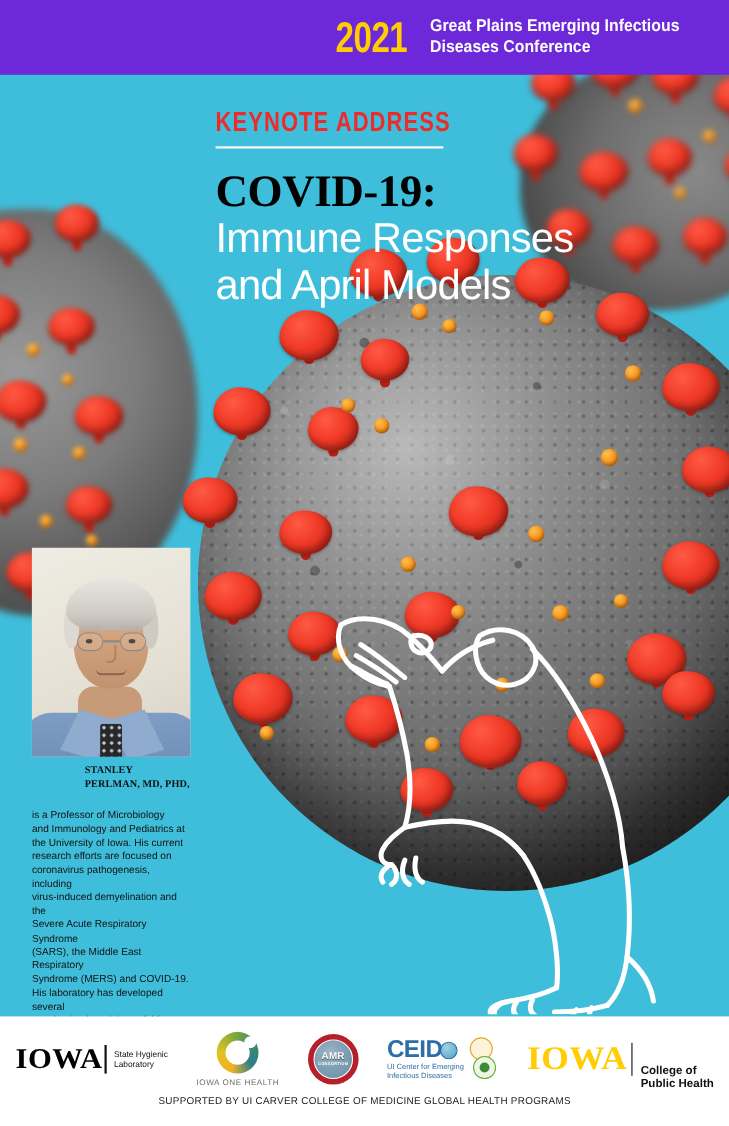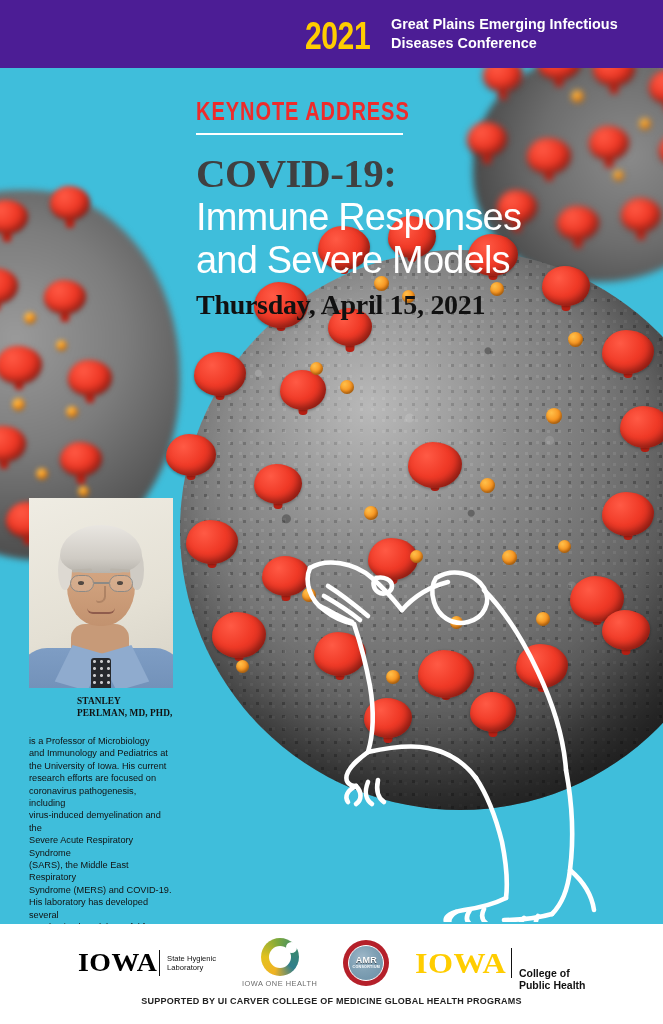--- a/index.html
+++ b/index.html
@@ -10,21 +10,21 @@
     position:relative;
     width:663px; height:1024px;
     overflow:hidden;
     background:#3FBEDB;
     margin:0 auto;
   }
 
   
   .header {
     position:absolute; left:0; top:0; width:663px; height:68px;
-    background:#4c1d95; z-index:40;
+    background:#6d28d9; z-index:40;
   }
   .header-inner {
     position:absolute; right:28px; top:13px;
     display:flex; align-items:flex-start; gap:10px;
   }
   .year {
     color:#FFCD00;
     font-family:"Liberation Sans Narrow","Liberation Sans",sans-serif;
     font-weight:bold; font-size:35px; line-height:40px;
     letter-spacing:-0.5px;
@@ -120,21 +120,21 @@
   .kicker {
     color:#EE2B2B;
     font-family:"Liberation Sans Narrow","Liberation Sans",sans-serif;
     font-weight:bold; font-size:25px; letter-spacing:1.2px;
     transform:scaleX(0.80); transform-origin:left top;
     line-height:26px;
   }
   .rule { width:207px; height:2px; background:#fff; margin-top:9px; }
 
   .title-a {
-    margin-top:16px; color:#404040; font-weight:bold;
+    margin-top:16px; color:#000000; font-weight:bold;
     font-family:"Liberation Serif", serif;
     font-size:41px; line-height:45px; letter-spacing:-.5px;
   }
   .title-b {
     color:#fff; font-weight:normal;
     font-size:38px; line-height:43px; letter-spacing:-.8px;
     white-space:pre-line;
   }
   .date {
     margin-top:7px; color:#111;
@@ -258,21 +258,21 @@
      border:1px solid #2C6FA8; display:inline-block; vertical-align:-2px; margin-left:-2px;}
   .ceid-icons{ position:relative; width:30px; height:40px; margin-left:1px;}
   .ci1{ position:absolute; left:4px; top:0px; width:21px;height:21px;border-radius:50%;
         background:#fdf3d8; border:1.6px solid #E0A92B; }
   .ci2{ position:absolute; left:7px; top:17px; width:21px;height:21px;border-radius:50%;
         background:#eef6e4; border:1.6px solid #6FA83C; }
   .ci2::after{ content:""; position:absolute; inset:5px; border-radius:50%; background:#3F8A3A; }
 
   .supported {
     position:absolute; left:0; bottom:18px; width:663px; text-align:center;
-    font-size:9px; font-weight:bold; color:#222; letter-spacing:.25px;
+    font-size:9px; font-weight:normal; color:#222; letter-spacing:.25px;
   }
 </style>
 </head>
 <body>
 
 <div class="poster">
 
   <div class="art">
 
     <div class="virus-tr"></div>
@@ -407,22 +407,21 @@
       <div class="conf-name">Great Plains Emerging Infectious
 Diseases Conference</div>
     </div>
   </div>
 
   <div class="keynote">
     <div class="kicker">KEYNOTE ADDRESS</div>
     <div class="rule"></div>
     <div class="title-a">COVID-19:</div>
     <div class="title-b">Immune Responses
-and Severe Models</div>
-    <div class="date">Thursday, April 15, 2021</div>
+and April Models</div>
   </div>
 
   <div class="speaker">
     <div class="portrait">
       <div class="p-bg"></div>
       <div class="p-shirt"></div>
       <div class="p-neck"></div>
       <div class="p-collarL"></div>
       <div class="p-collarR"></div>
       <div class="p-tie"></div>
@@ -472,20 +471,33 @@
         <div class="ioh-txt">IOWA ONE HEALTH</div>
       </div>
 
       <div class="amr">
         <div class="amr-txt">
           <div class="amr-t1">AMR</div>
           <div class="amr-t2">CONSORTIUM</div>
         </div>
       </div>
 
+      <div class="ceid">
+        <div>
+          <div>
+            <span class="ceid-word">CEID</span><span class="ceid-globe"></span>
+          </div>
+          <div class="ceid-sub">UI Center for Emerging
+Infectious Diseases</div>
+        </div>
+        <div class="ceid-icons">
+          <div class="ci1"></div>
+          <div class="ci2"></div>
+        </div>
+      </div>
 
       <div class="lg">
         <div class="iowa-mark iowa-gold">IOWA</div>
         <div class="lg-div" style="height:30px; margin-left:10px;"></div>
         <div class="lg-sub-big">College of
 Public Health</div>
       </div>
 
     </div>
 

